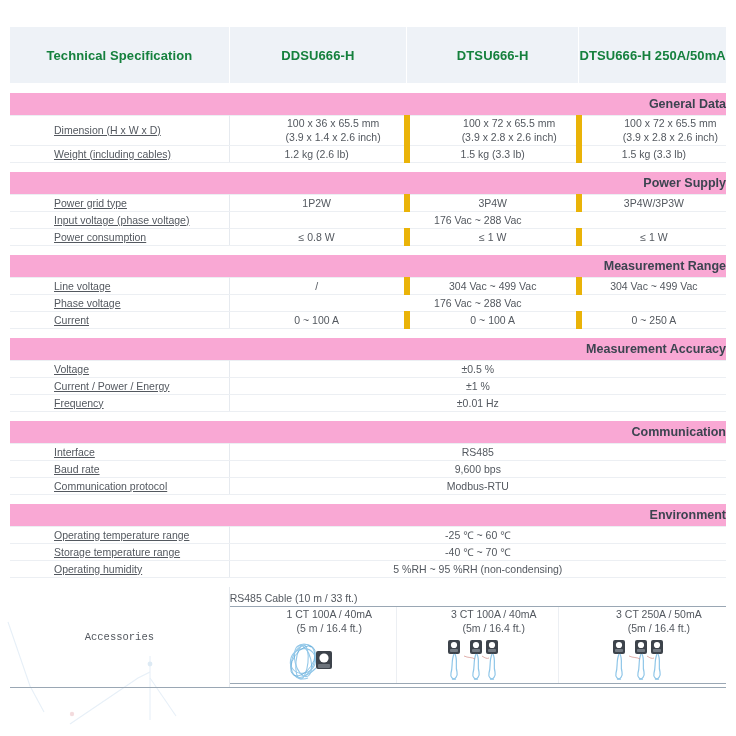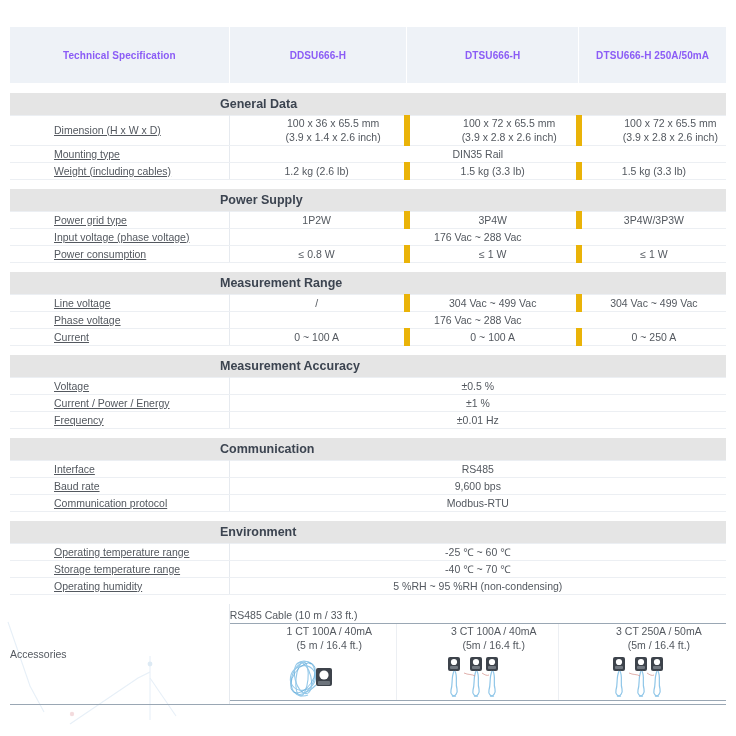--- a/index.html
+++ b/index.html
@@ -35,35 +35,35 @@
   }
   table.spec td, table.spec th {
     padding: 0;
     vertical-align: middle;
   }
 
   
   tr.head td {
     background: #eef2f7;
     height: 56px;
-    font-size: 10px;
+    font-size: 13px;
     font-weight: bold;
-    color: #8b5cf6;
+    color: #15803d;
     text-align: center;
     letter-spacing: .1px;
   }
   tr.head td.c1 { text-align: center; }
   tr.head td.sep { border-left: 1px solid #ffffff; }
   tr.spacer td { height: 10px; background: #ffffff; border: none; }
 
   
   tr.section td {
-    background: #e5e5e5;
+    background: #f9a8d4;
     height: 22px;
-    text-align: left;
+    text-align: right;
     font-size: 12.5px;
     font-weight: bold;
     color: #3c4450;
     padding-left: 210px;
   }
 
   
   tr.data td {
     border-bottom: 1px solid #eceff3;
     height: 17px;
@@ -85,24 +85,25 @@
 
   .two-line { display: block; line-height: 1.35; padding-left: 33px; }
 
   
   tr.acc td {
     border-bottom: 1px solid #9aa7b4;
     vertical-align: middle;
   }
   td.acc-label {
     border-right: 1px solid #e6eaef;
-    text-align: left;
+    text-align: center;
     padding-left: 44px;
     font-size: 10.5px;
     color: #53585f;
+    font-family: Liberation Mono, monospace;
   }
   .acc-cable-row td {
     text-align: left;
     font-size: 10.5px;
     color: #53585f;
     height: 17px;
     border-bottom: 1px solid #eceff3;
   }
   .acc-cell {
     text-align: center;
@@ -151,24 +152,20 @@
             <span class="two-line">(3.9 x 1.4 x 2.6 inch)</span>
           </td>
       <td class="val mid">
             <span class="two-line">100 x 72 x 65.5 mm</span>
             <span class="two-line">(3.9 x 2.8 x 2.6 inch)</span>
           </td>
       <td class="val mid">
             <span class="two-line">100 x 72 x 65.5 mm</span>
             <span class="two-line">(3.9 x 2.8 x 2.6 inch)</span>
           </td>
-    </tr>
-    <tr class="data">
-      <td class="label">Mounting type</td>
-      <td class="val" colspan="3">DIN35 Rail</td>
     </tr>
     <tr class="data">
       <td class="label">Weight (including cables)</td>
       <td class="val">1.2 kg (2.6 lb)</td>
       <td class="val mid">1.5 kg (3.3 lb)</td>
       <td class="val mid">1.5 kg (3.3 lb)</td>
     </tr>
     <tr class="spacer">
           <td colspan="4"></td>
         </tr>

